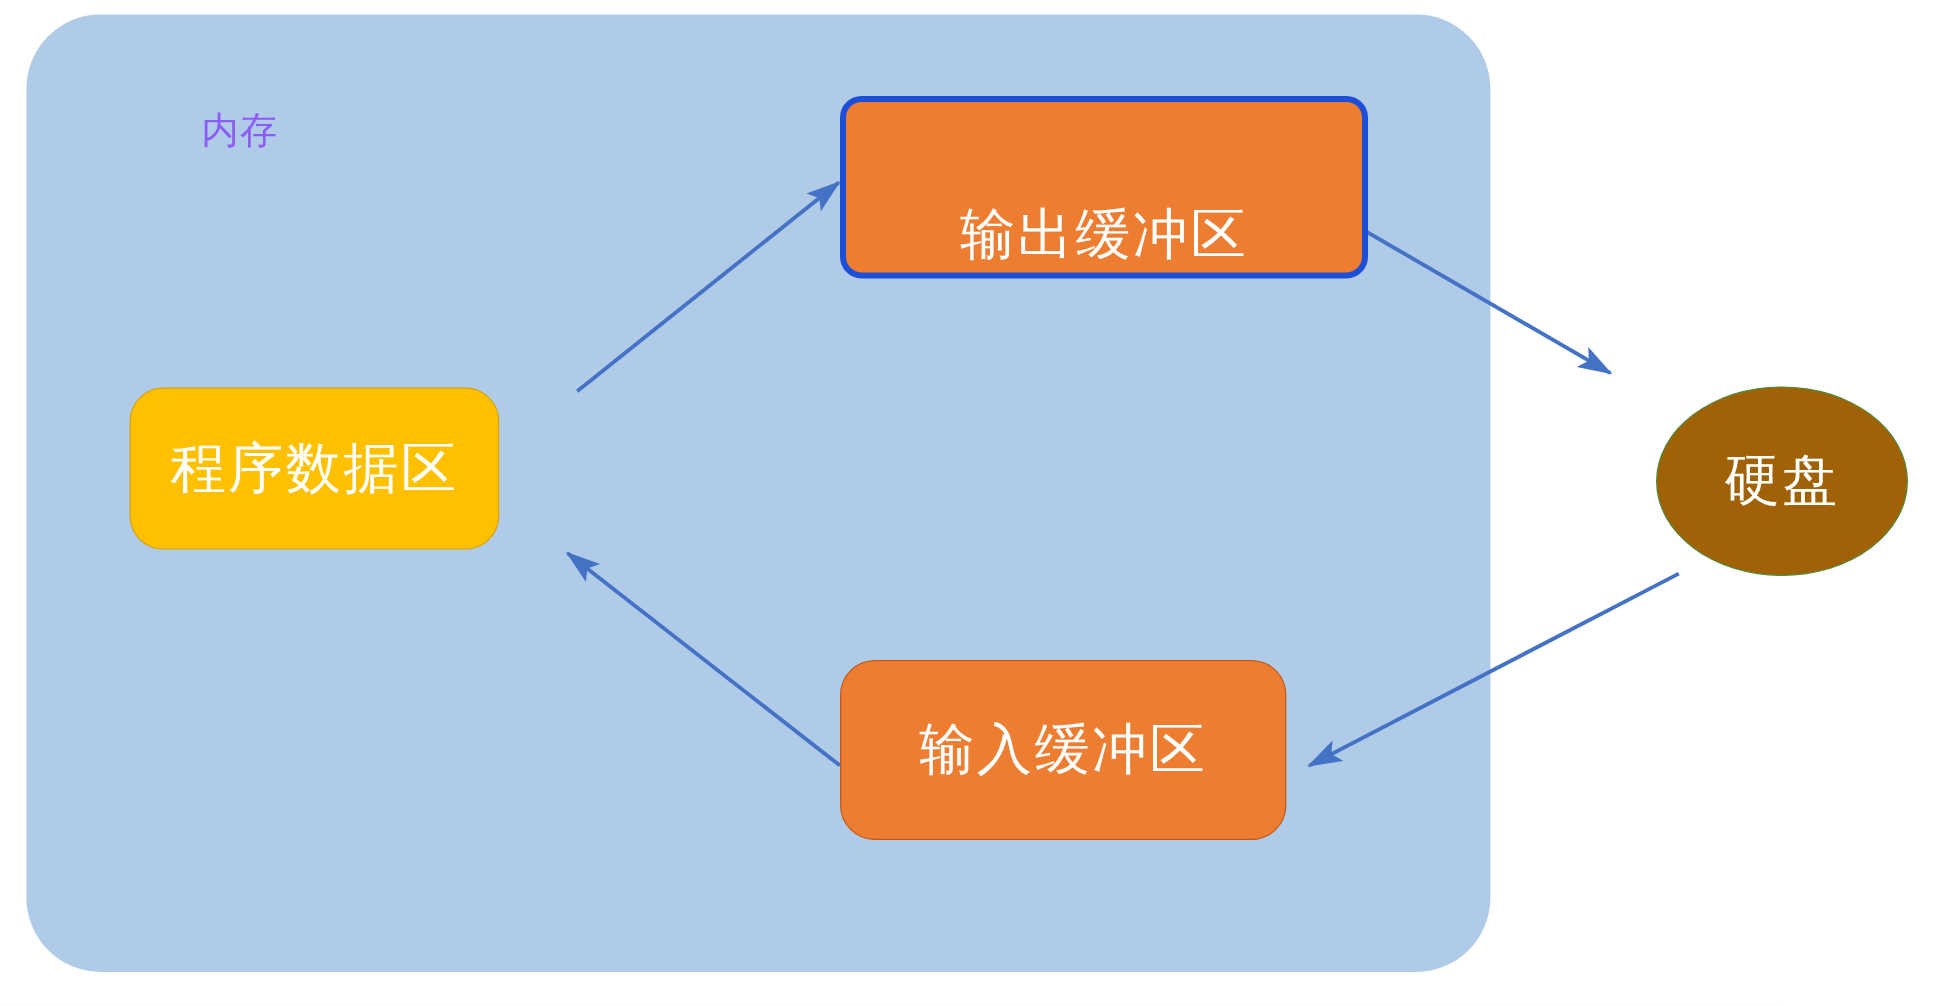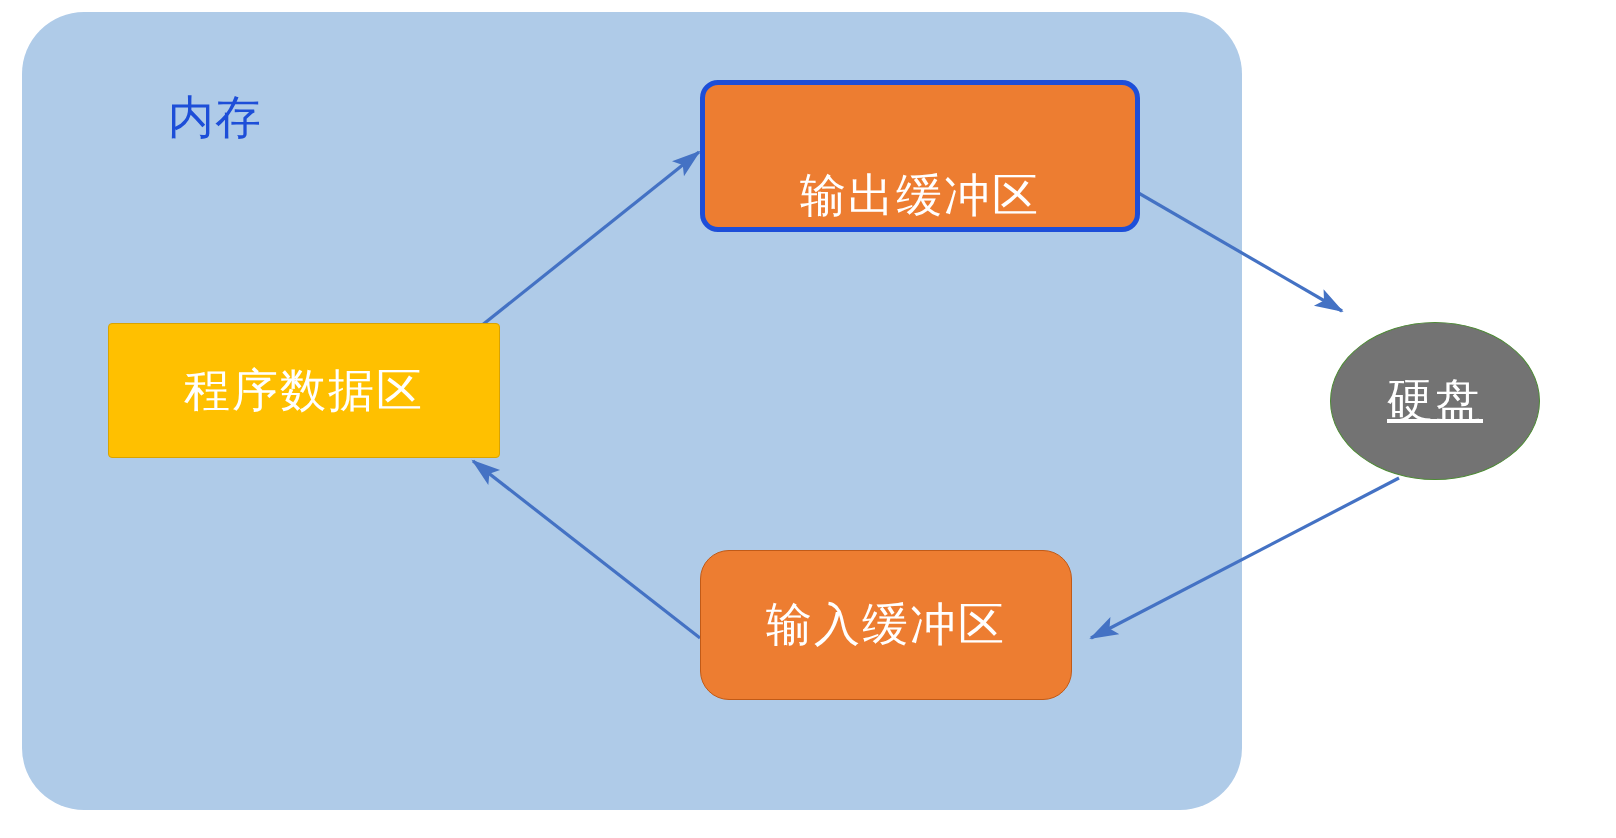--- a/index.html
+++ b/index.html
@@ -26,23 +26,23 @@
     width: 1220px;
     height: 798px;
     background: #AFCBE8;
     border-radius: 62px;
     box-sizing: border-box;
   }
   .memory-label {
     position: absolute;
     left: 168px;
     top: 92px;
-    font-size: 46px;
+    font-size: 31px;
     line-height: 1.1;
-    color: #1d4ed8;
+    color: #8b5cf6;
     letter-spacing: 1px;
     white-space: nowrap;
   }
   .node {
     position: absolute;
     display: flex;
     align-items: center;
     justify-content: center;
     box-sizing: border-box;
     color: #ffffff;
@@ -66,35 +66,34 @@
     top: 550px;
     width: 372px;
     height: 150px;
     background: #ED7D31;
     border: 1px solid #C15A17;
     border-radius: 29px;
   }
   .node-progdata {
     left: 108px;
     top: 323px;
-    width: 392px;
+    width: 308px;
     height: 135px;
     background: #FFC000;
     border: 1px solid #D9A300;
-    border-radius: 4px;
+    border-radius: 28px;
   }
   .node-disk {
-    left: 1330px;
+    left: 1380px;
     top: 322px;
     width: 210px;
     height: 158px;
-    background: #737373;
+    background: #a16207;
     border: 1px solid #4E8A36;
     border-radius: 50%;
-    text-decoration: underline;
   }
   #arrows {
     position: absolute;
     left: 0;
     top: 0;
     width: 1616px;
     height: 838px;
     pointer-events: none;
   }
 </style>

